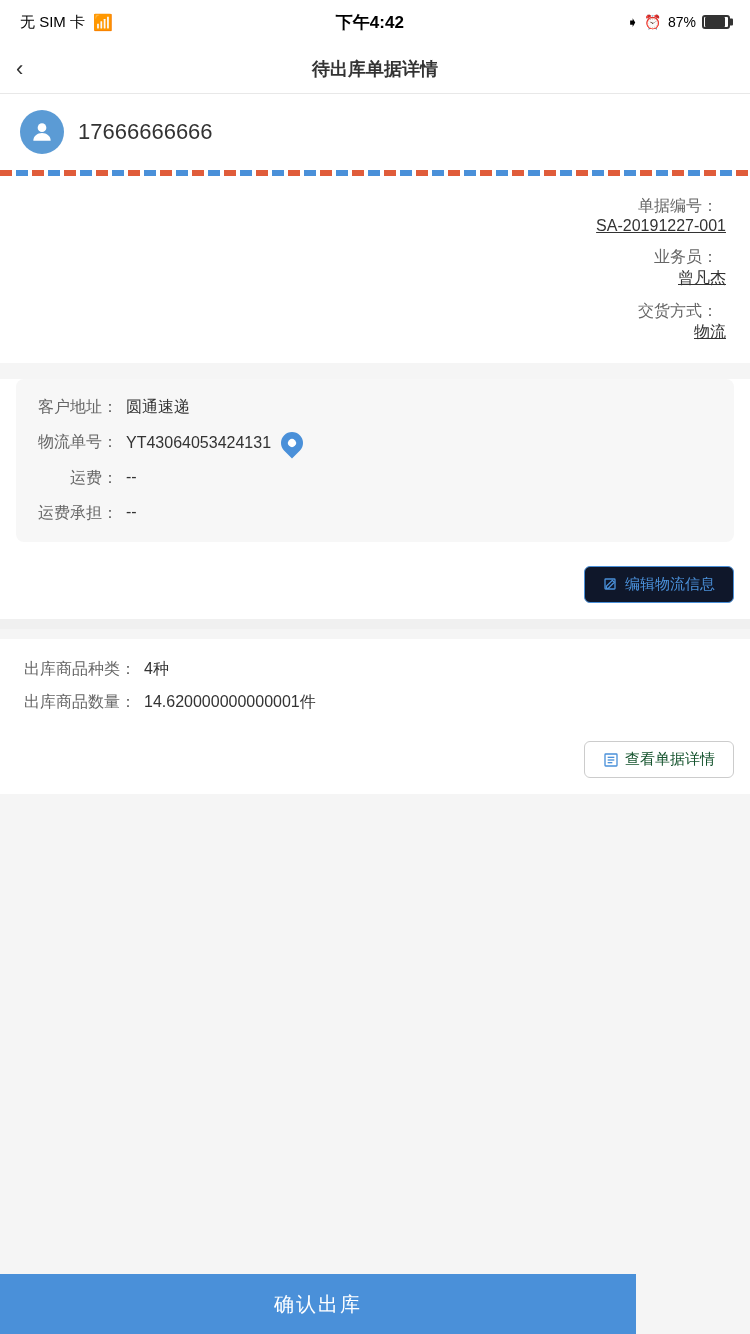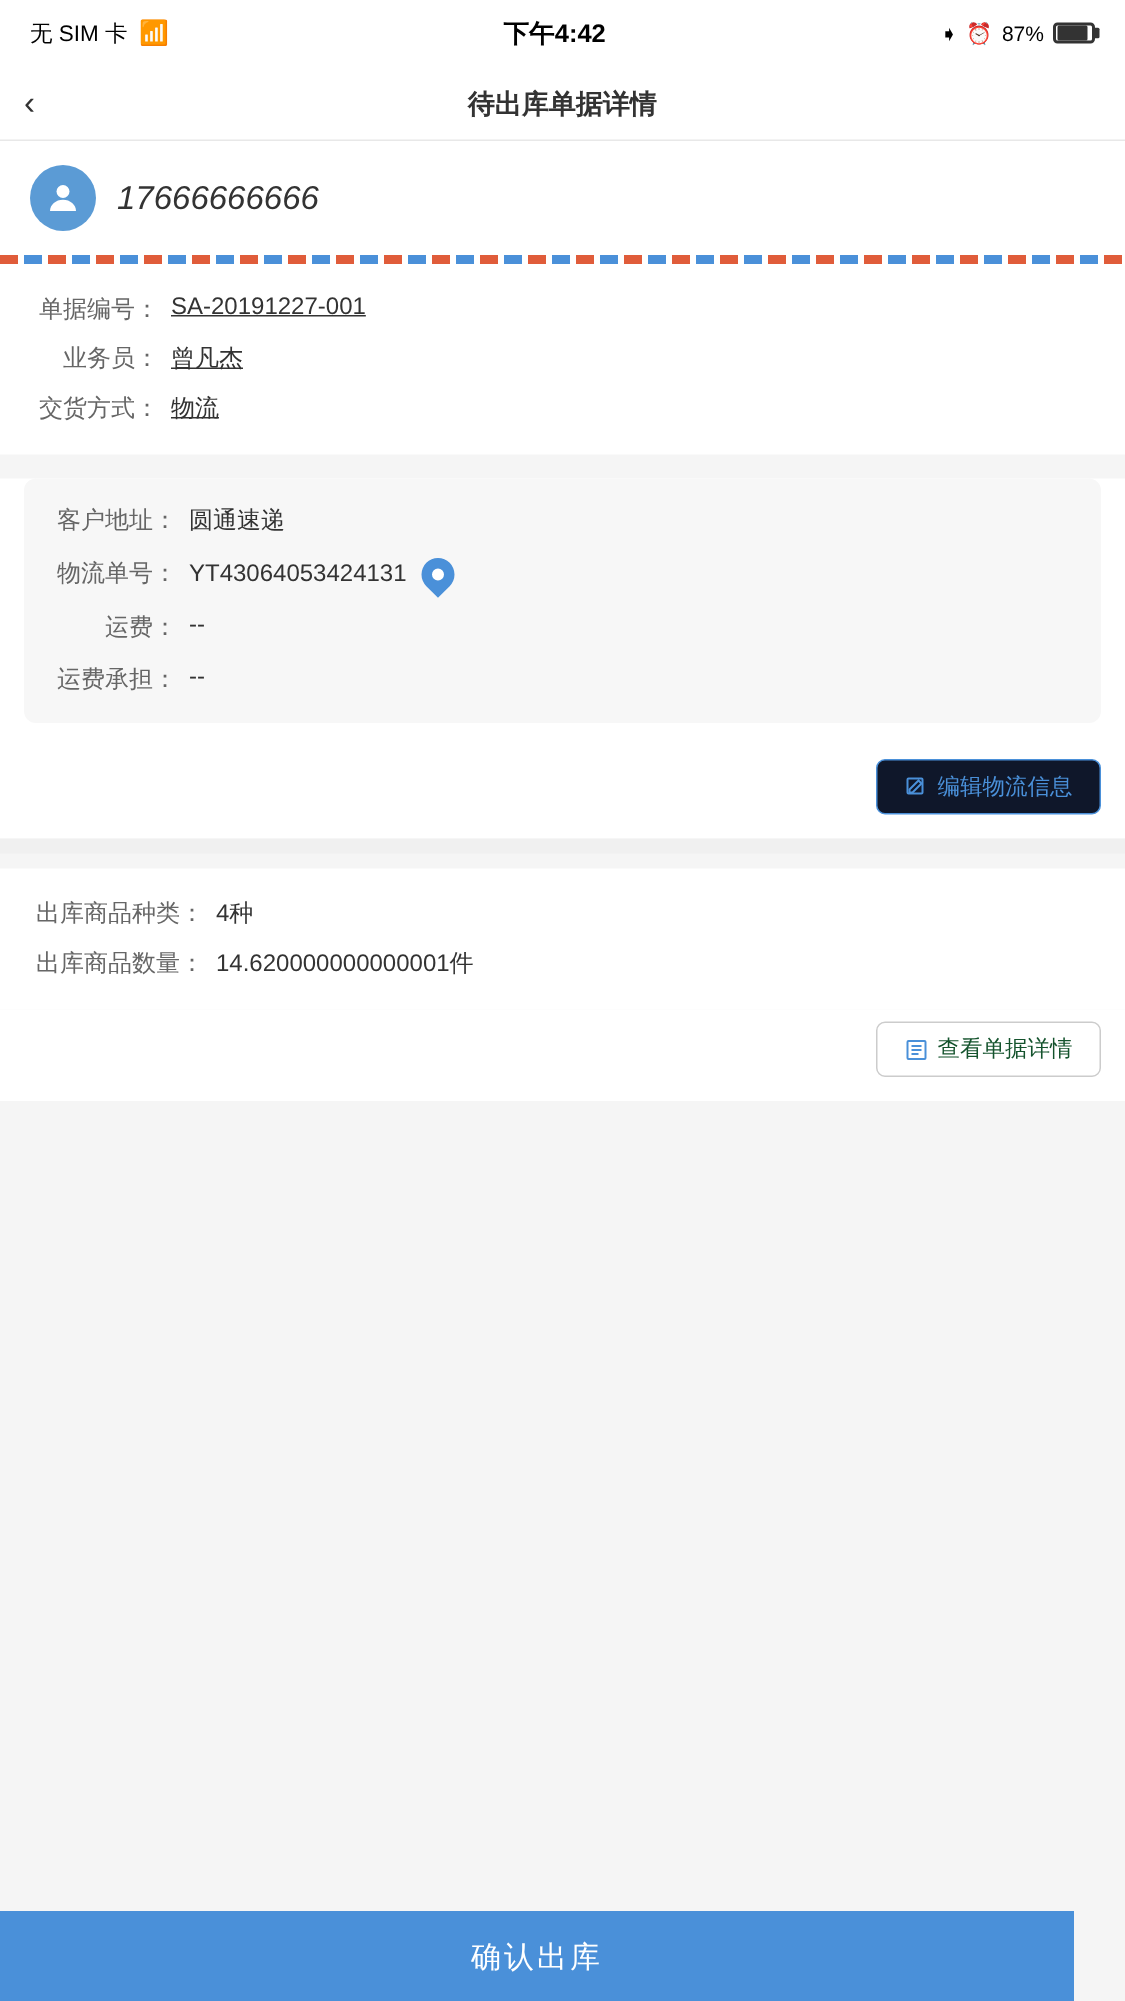--- a/index.html
+++ b/index.html
@@ -87,21 +87,20 @@
       background: #5b9bd5;
       border-radius: 50%;
       display: flex; align-items: center; justify-content: center;
       flex-shrink: 0;
     }
     .customer-avatar svg { width: 26px; height: 26px; }
     .customer-phone {
       font-size: 22px;
       font-weight: 500;
       color: #333;
-      font-style: italic;
     }
 
     
     .dashed-divider {
       height: 6px;
       background: repeating-linear-gradient(
         90deg,
         #e05c3a 0px, #e05c3a 12px,
         #fff 12px, #fff 16px,
         #4a90d9 16px, #4a90d9 28px,
@@ -110,23 +109,24 @@
       margin: 0;
     }
 
     
     .info-section {
       background: #fff;
       padding: 20px 24px;
     }
     .info-row {
       display: flex;
-      align-items: flex-start;
+      align-items: flex-end;
       margin-bottom: 12px;
       font-size: 16px;
+      flex-direction: column;
     }
     .info-row:last-child { margin-bottom: 0; }
     .info-label {
       color: #666;
       min-width: 90px;
       text-align: right;
       flex-shrink: 0;
       padding-right: 8px;
     }
     .info-value {
@@ -260,21 +260,21 @@
     .bottom-spacer {
       height: 160px;
       background: #f5f5f5;
     }
 
     
     .confirm-btn-bar {
       position: fixed;
       bottom: 0;
       left: 0;
-      width: 716px;
+      width: 636px;
       background: #4a90d9;
       height: 60px;
       display: flex;
       align-items: center;
       justify-content: center;
       cursor: pointer;
     }
     .confirm-btn-text {
       color: #fff;
       font-size: 20px;

